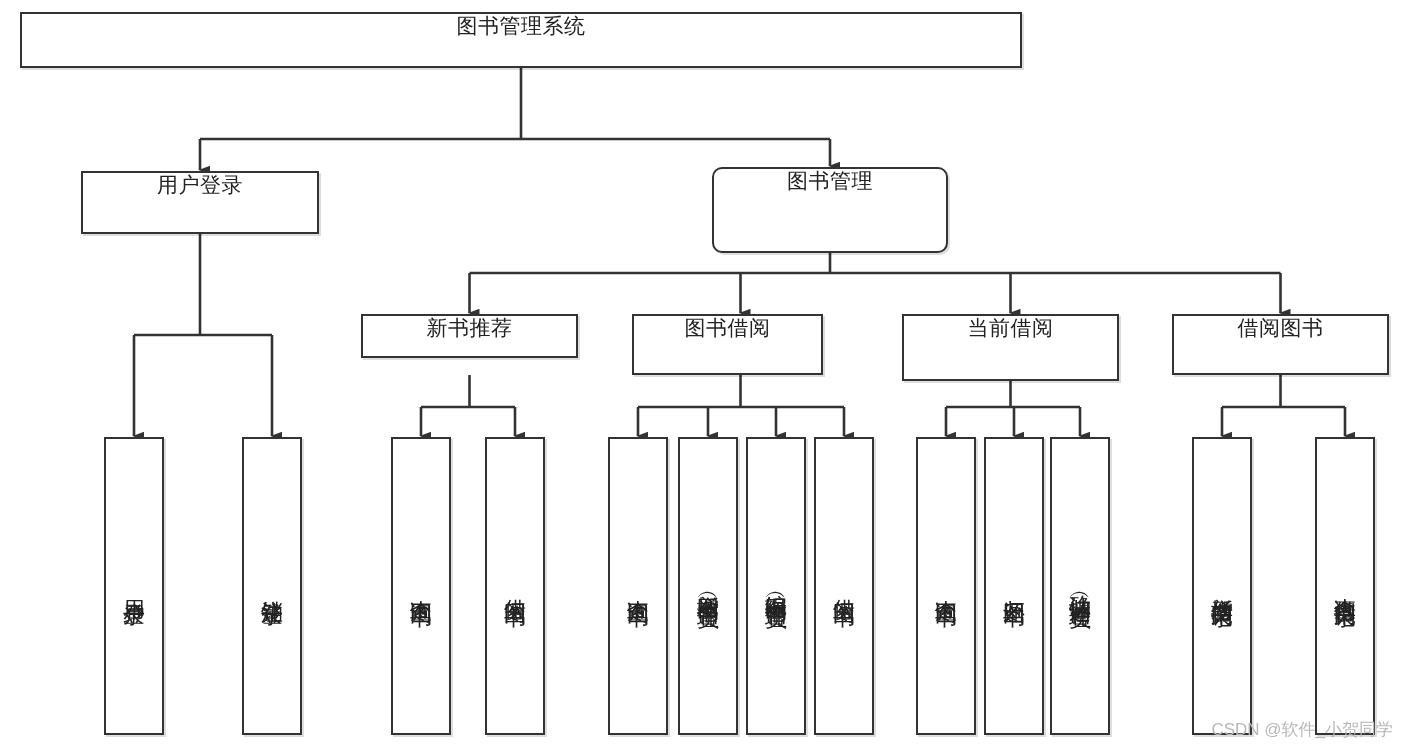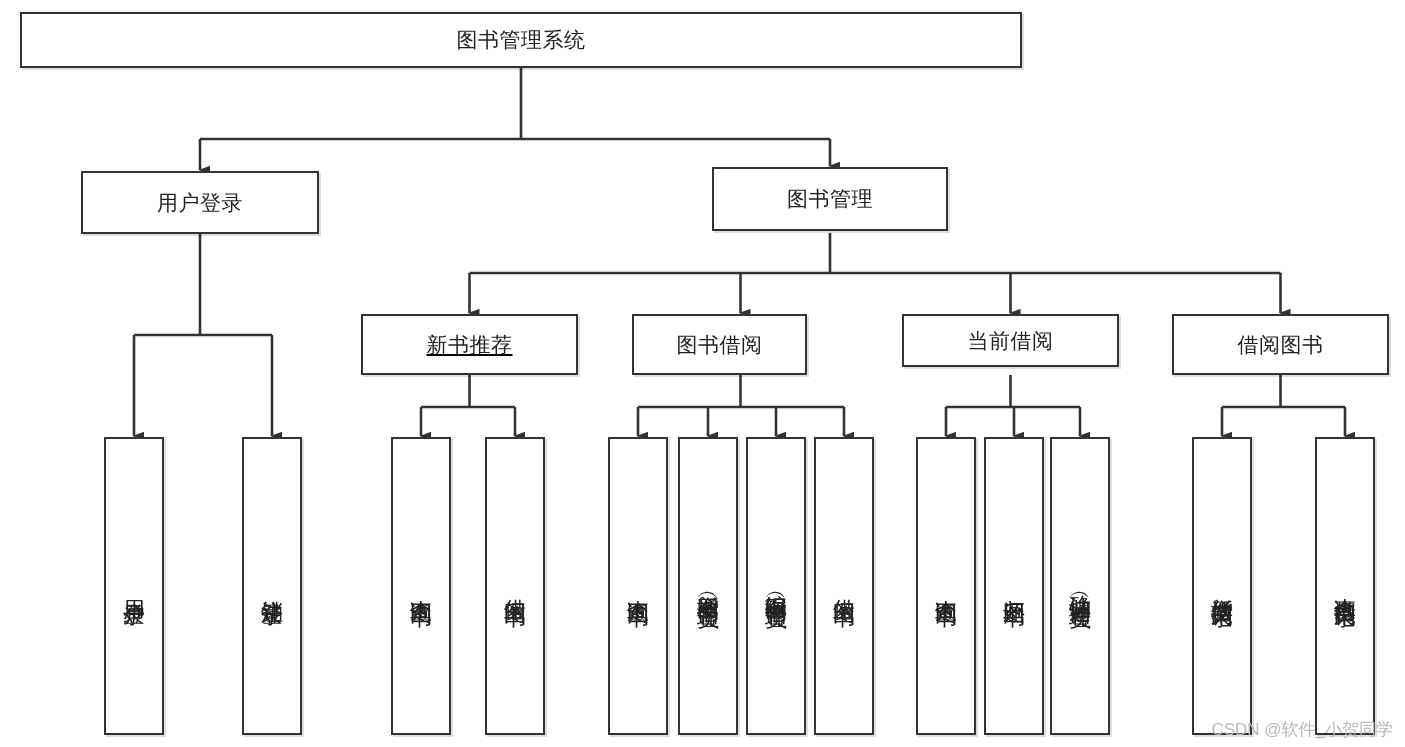--- a/index.html
+++ b/index.html
@@ -26,21 +26,20 @@
     width: 1405px;
     height: 747px;
   }
   .node-box {
     position: absolute;
     box-sizing: border-box;
     background: #ffffff;
     border: 2px solid #333333;
     box-shadow: 2px 2px 0 rgba(0,0,0,0.13);
     display: flex;
-    align-items: center;
     justify-content: center;
     overflow: hidden;
   }
   .node-label {
     color: #222222;
     letter-spacing: 0.5px;
     white-space: nowrap;
     text-align: center;
     line-height: 1.12;
   }
@@ -111,30 +110,30 @@
         <line x1="1345" y1="407" x2="1345" y2="436" stroke="#333333" stroke-width="2.6" marker-end="url(#arrowhead)"></line>
       </g>
   </svg>
   <div id="node-layer">
       <div class="node-box horizontal" style="left: 20px; top: 12px; width: 1002px; height: 56px;">
         <div class="node-label">图书管理系统</div>
       </div>
       <div class="node-box horizontal" style="left: 81px; top: 171px; width: 238px; height: 63px;">
         <div class="node-label">用户登录</div>
       </div>
-      <div class="node-box horizontal" style="left: 712px; top: 167px; width: 236px; height: 64px;">
+      <div class="node-box horizontal" style="left: 712px; top: 167px; width: 236px; height: 86px; border-radius: 10px;">
         <div class="node-label">图书管理</div>
       </div>
-      <div class="node-box horizontal" style="left: 361px; top: 314px; width: 217px; height: 61px; text-decoration: underline;">
+      <div class="node-box horizontal" style="left: 361px; top: 314px; width: 217px; height: 44px;">
         <div class="node-label">新书推荐</div>
       </div>
-      <div class="node-box horizontal" style="left: 632px; top: 314px; width: 175px; height: 61px;">
+      <div class="node-box horizontal" style="left: 632px; top: 314px; width: 191px; height: 61px;">
         <div class="node-label">图书借阅</div>
       </div>
-      <div class="node-box horizontal" style="left: 902px; top: 314px; width: 217px; height: 53px;">
+      <div class="node-box horizontal" style="left: 902px; top: 314px; width: 217px; height: 67px;">
         <div class="node-label">当前借阅</div>
       </div>
       <div class="node-box horizontal" style="left: 1172px; top: 314px; width: 217px; height: 61px;">
         <div class="node-label">借阅图书</div>
       </div>
       <div class="node-box vertical" style="left: 104px; top: 437px; width: 60px; height: 298px;">
         <div class="node-label">用户登录</div>
       </div>
       <div class="node-box vertical" style="left: 242px; top: 437px; width: 60px; height: 298px;">
         <div class="node-label">注销登录</div>

